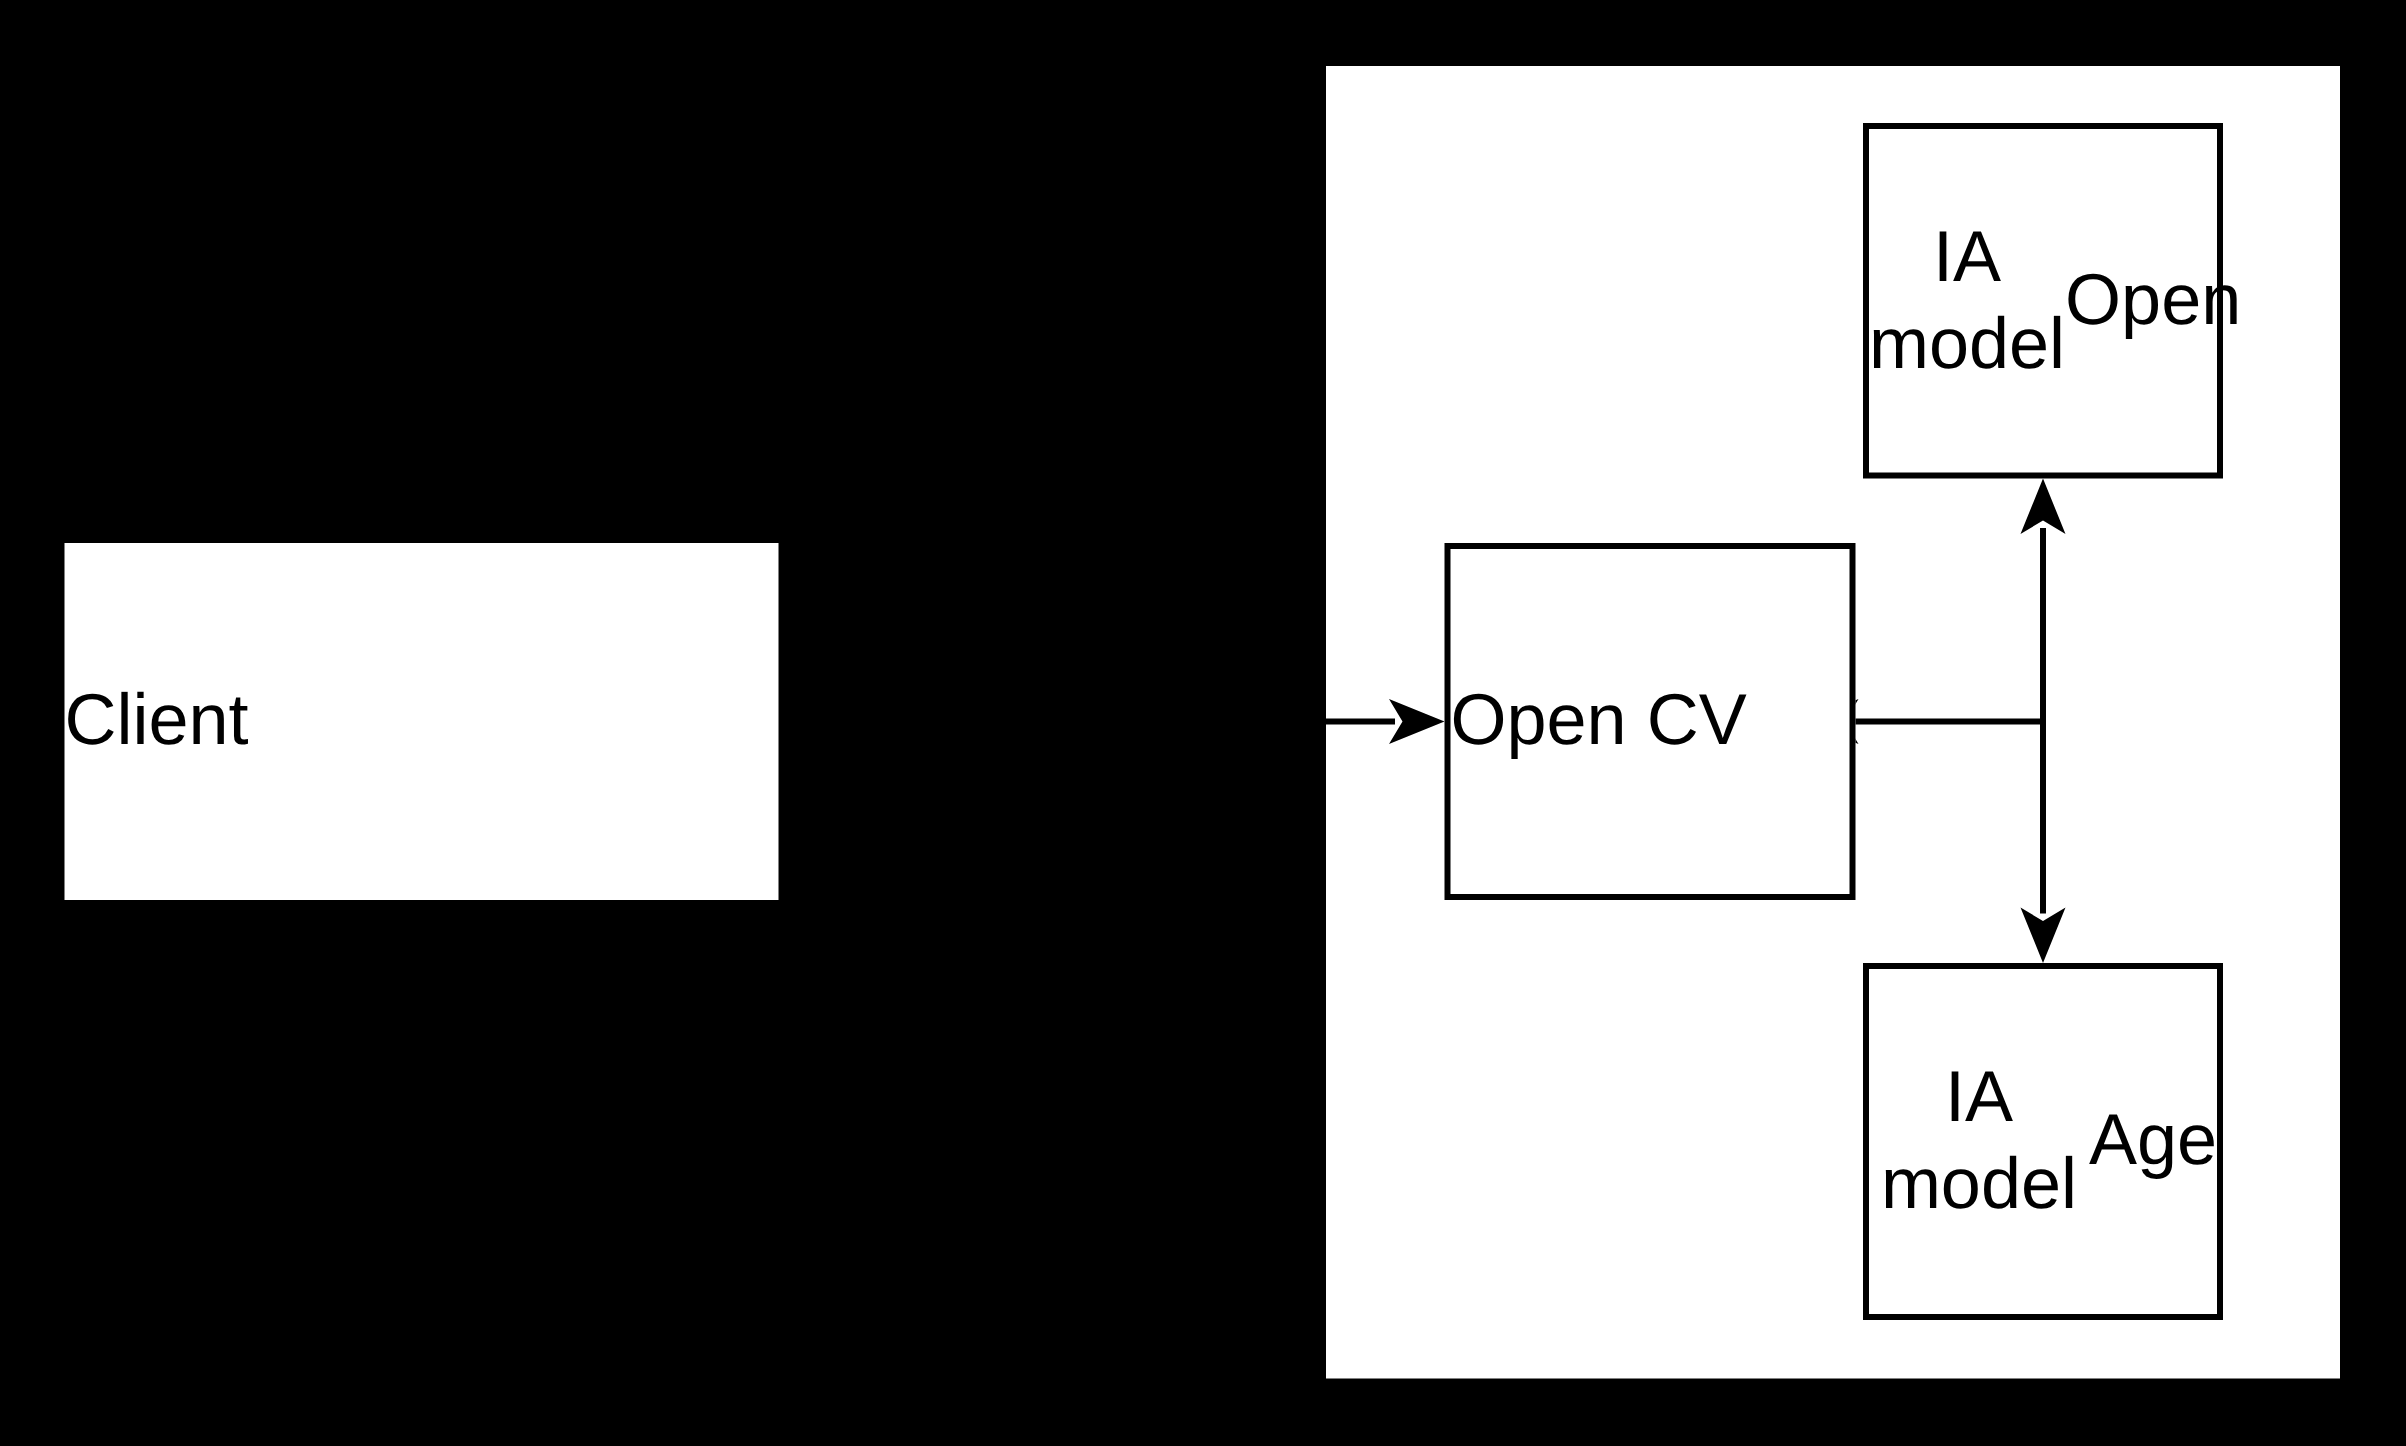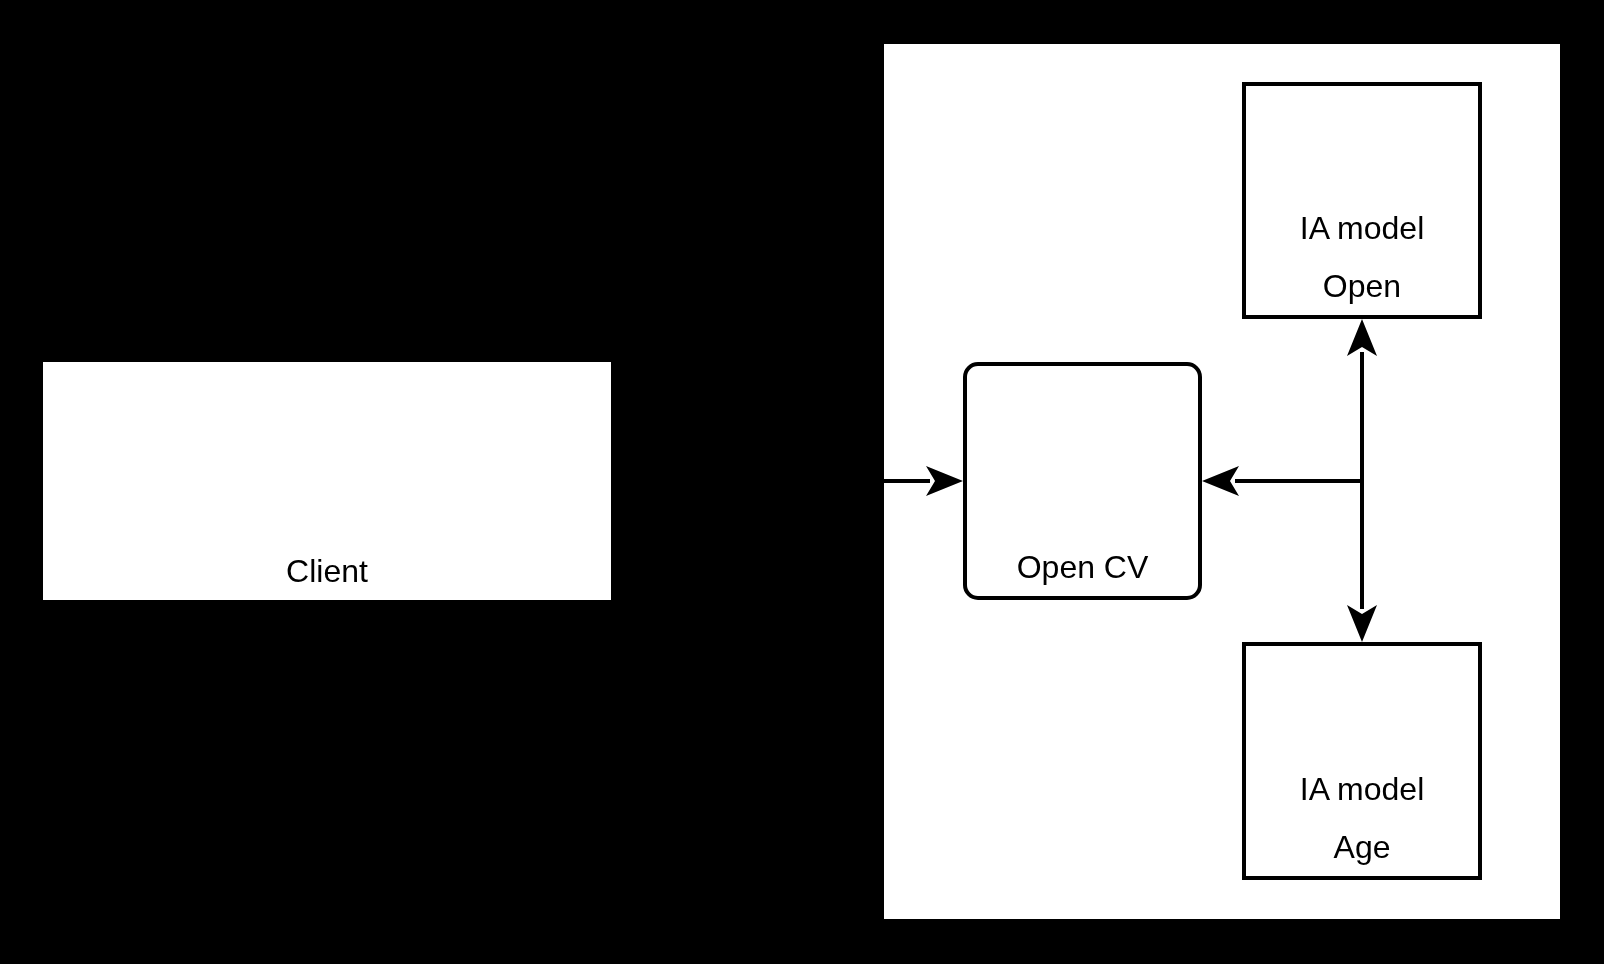--- a/index.html
+++ b/index.html
@@ -14,52 +14,51 @@
     background: var(--bg, #000);
     overflow: hidden;
     font-family: "Liberation Sans", sans-serif;
   }
   .node {
     position: absolute;
     box-sizing: border-box;
     background: var(--fill, #fff);
     color: var(--text, #000);
     display: flex;
-    flex-direction: column;
+    flex-direction: row;
     align-items: center;
-    justify-content: flex-end;
+    justify-content: flex-start;
     text-align: center;
-    font-size: 32px;
+    font-size: 48px;
     line-height: 58px;
     z-index: 3;
   }
   .panel {
     position: absolute;
     left: 884px;
     top: 44px;
     width: 676px;
     height: 875px;
     background: var(--fill, #fff);
     z-index: 1;
   }
   .bordered {
     border: 4px solid var(--stroke, #000);
   }
   .client {
     left: 43px;
     top: 362px;
-    width: 568px;
+    width: 476px;
     height: 238px;
   }
   .opencv {
     left: 963px;
     top: 362px;
-    width: 239px;
+    width: 274px;
     height: 238px;
-    border-radius: 15px;
   }
   .mood {
     left: 1242px;
     top: 82px;
     width: 240px;
     height: 237px;
   }
   .age {
     left: 1242px;
     top: 642px;

